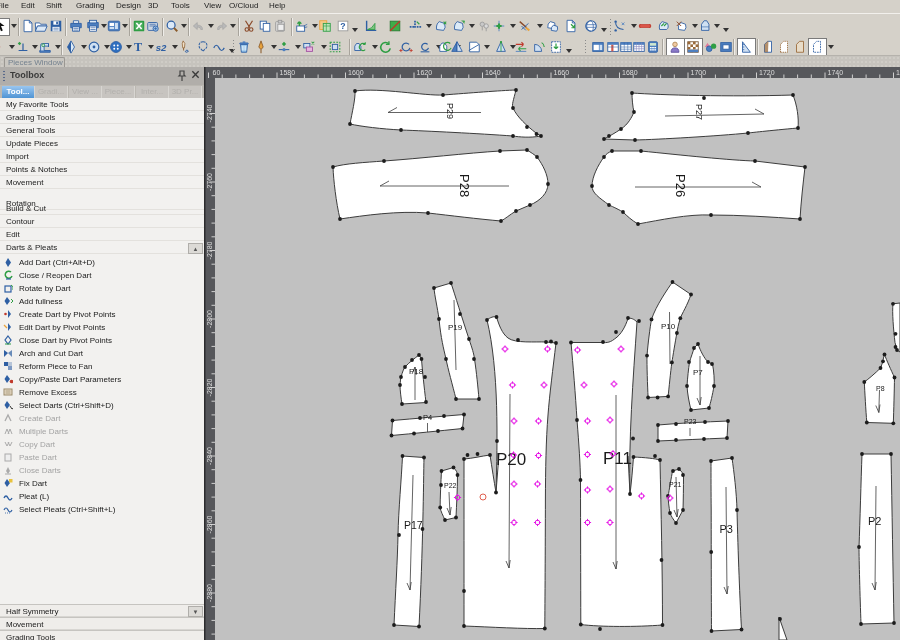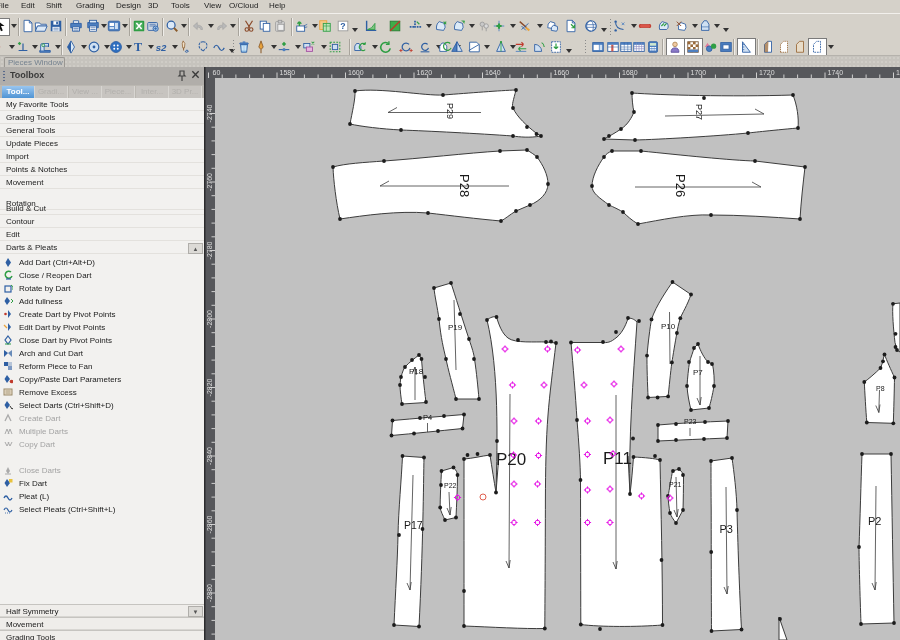--- a/index.html
+++ b/index.html
@@ -545,20 +545,23 @@
       <div class="tool gray" style="top:314px"><span class="ti"><svg width="10" height="10" viewBox="0 0 10 10">
             <path d="M2 8 L5 2 L8 8" fill="none" stroke="#aaa" stroke-width="1.3"></path>
           </svg></span>Create Dart</div>
       <div class="tool gray" style="top:327px"><span class="ti"><svg width="10" height="10" viewBox="0 0 10 10">
             <path d="M2 8 L4 3 L6 8 M5 8 L7 3 L9 8" fill="none" stroke="#aaa" stroke-width="1"></path>
           </svg></span>Multiple Darts</div>
       <div class="tool gray" style="top:340px"><span class="ti"><svg width="10" height="10" viewBox="0 0 10 10">
             <path d="M2 3 L4 7 L6 3" fill="none" stroke="#aaa" stroke-width="1"></path>
             <path d="M5 3 L7 7 L9 3" fill="none" stroke="#aaa" stroke-width="1"></path>
           </svg></span>Copy Dart</div>
+      <div class="tool gray" style="top:353px"><span class="ti"><svg width="10" height="10" viewBox="0 0 10 10">
+            <rect x="2" y="2" width="6" height="7" fill="#eee" stroke="#aaa"></rect>
+          </svg></span>Paste Dart</div>
       <div class="tool gray" style="top:366px"><span class="ti"><svg width="10" height="10" viewBox="0 0 10 10">
             <path d="M5 2 L7 6 L5 9 L3 6 Z" fill="#aaa"></path>
             <path d="M2 9 h6" stroke="#aaa" stroke-width="1"></path>
           </svg></span>Close Darts</div>
       <div class="tool" style="top:379px"><span class="ti"><svg width="10" height="10" viewBox="0 0 10 10">
             <path d="M4 1 L7 5 L4 9 L1.5 5 Z" fill="#2e5fa3"></path>
             <rect x="6" y="1" width="3.5" height="3.5" fill="#e8c23d"></rect>
           </svg></span>Fix Dart</div>
       <div class="tool" style="top:392px"><span class="ti"><svg width="10" height="10" viewBox="0 0 10 10">
             <path d="M1 7 q2 -4 4 0 t4 0" fill="none" stroke="#2e5fa3" stroke-width="1.4"></path>

